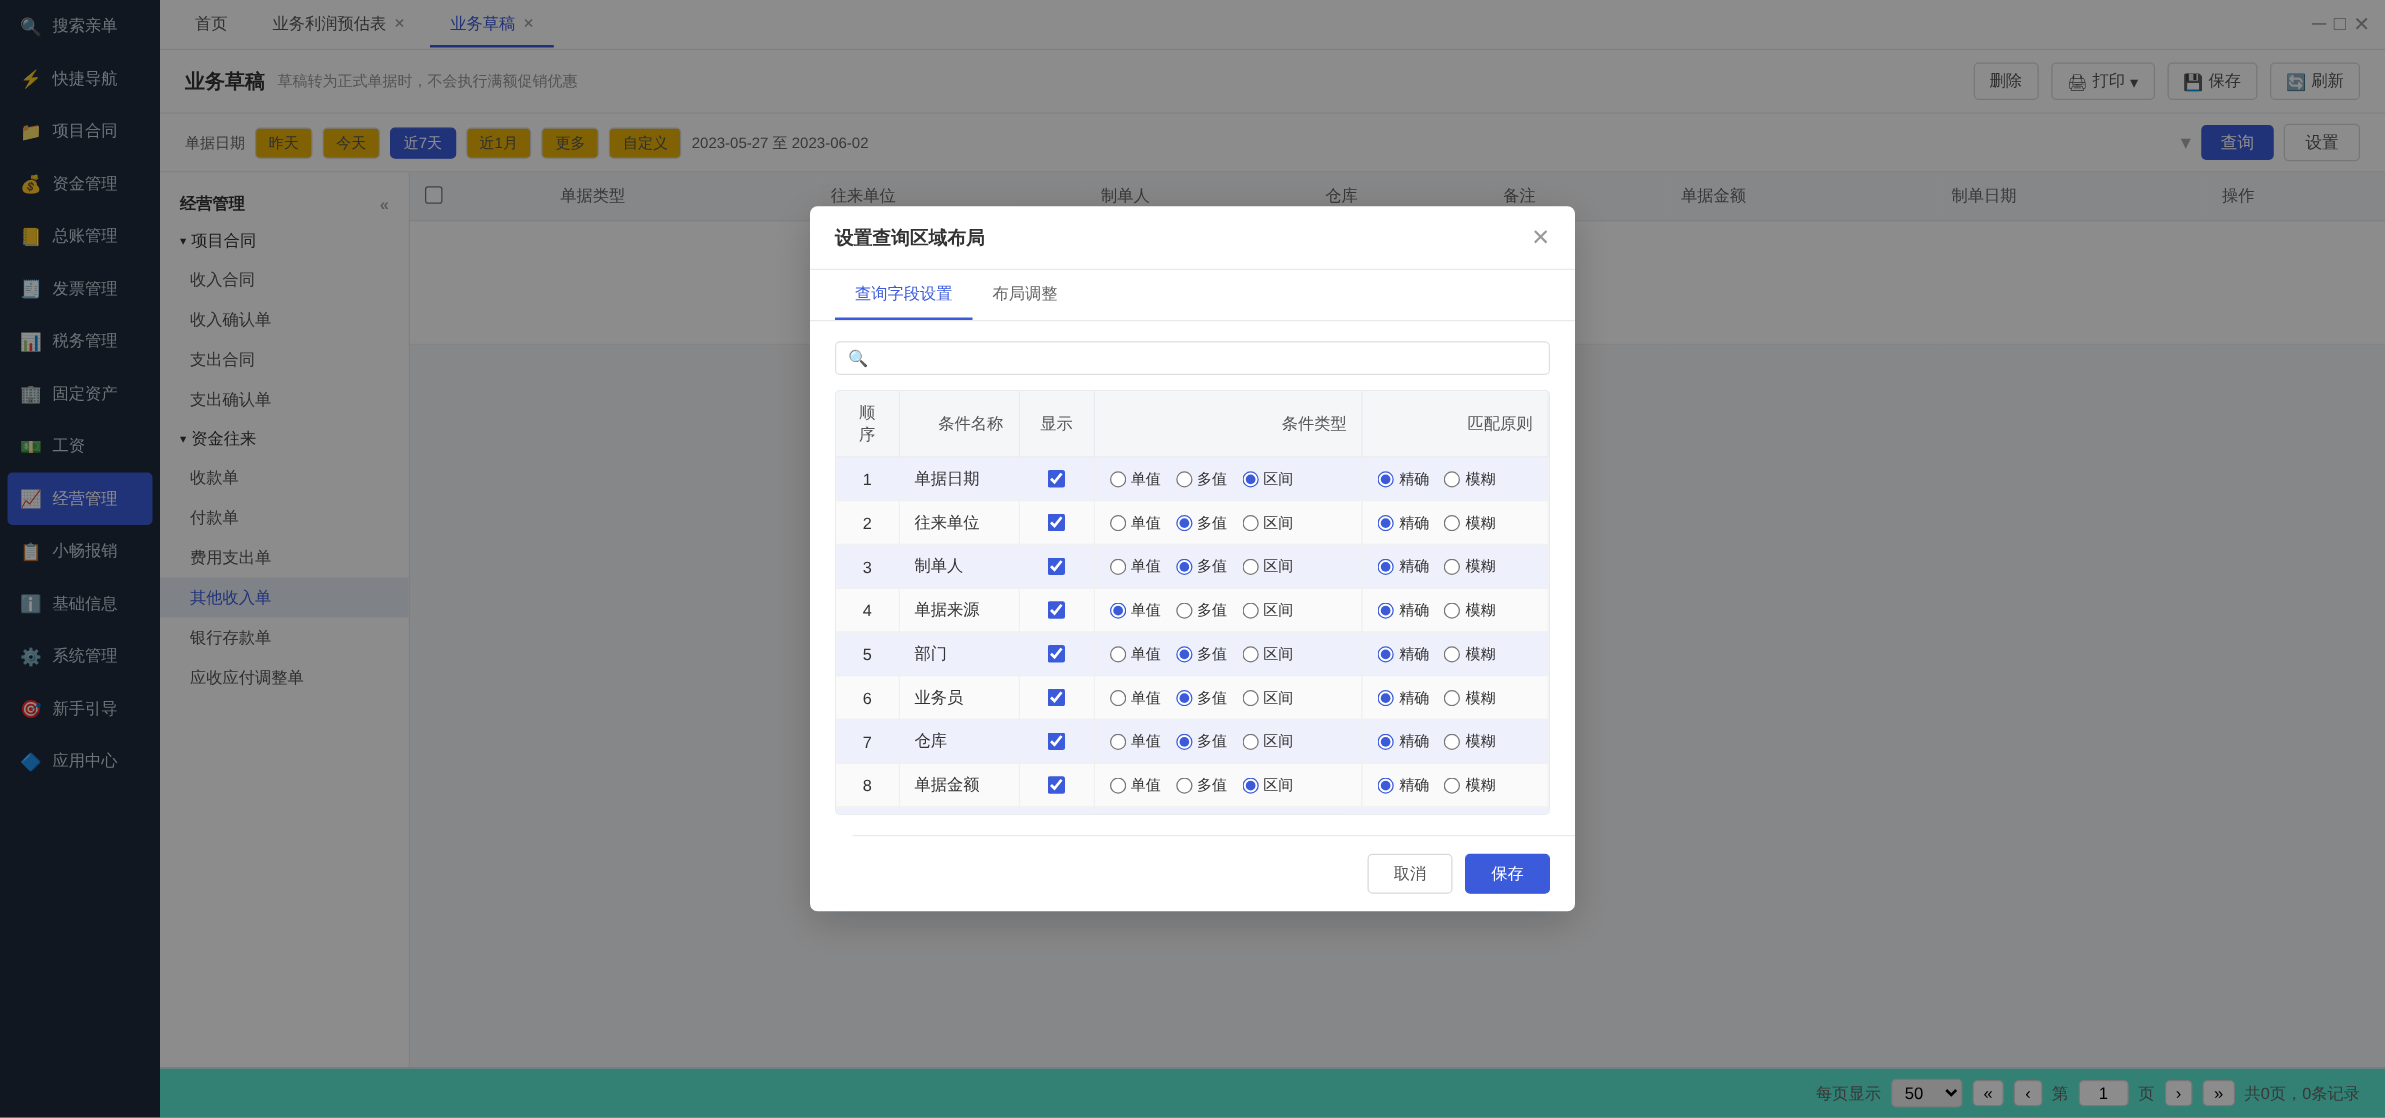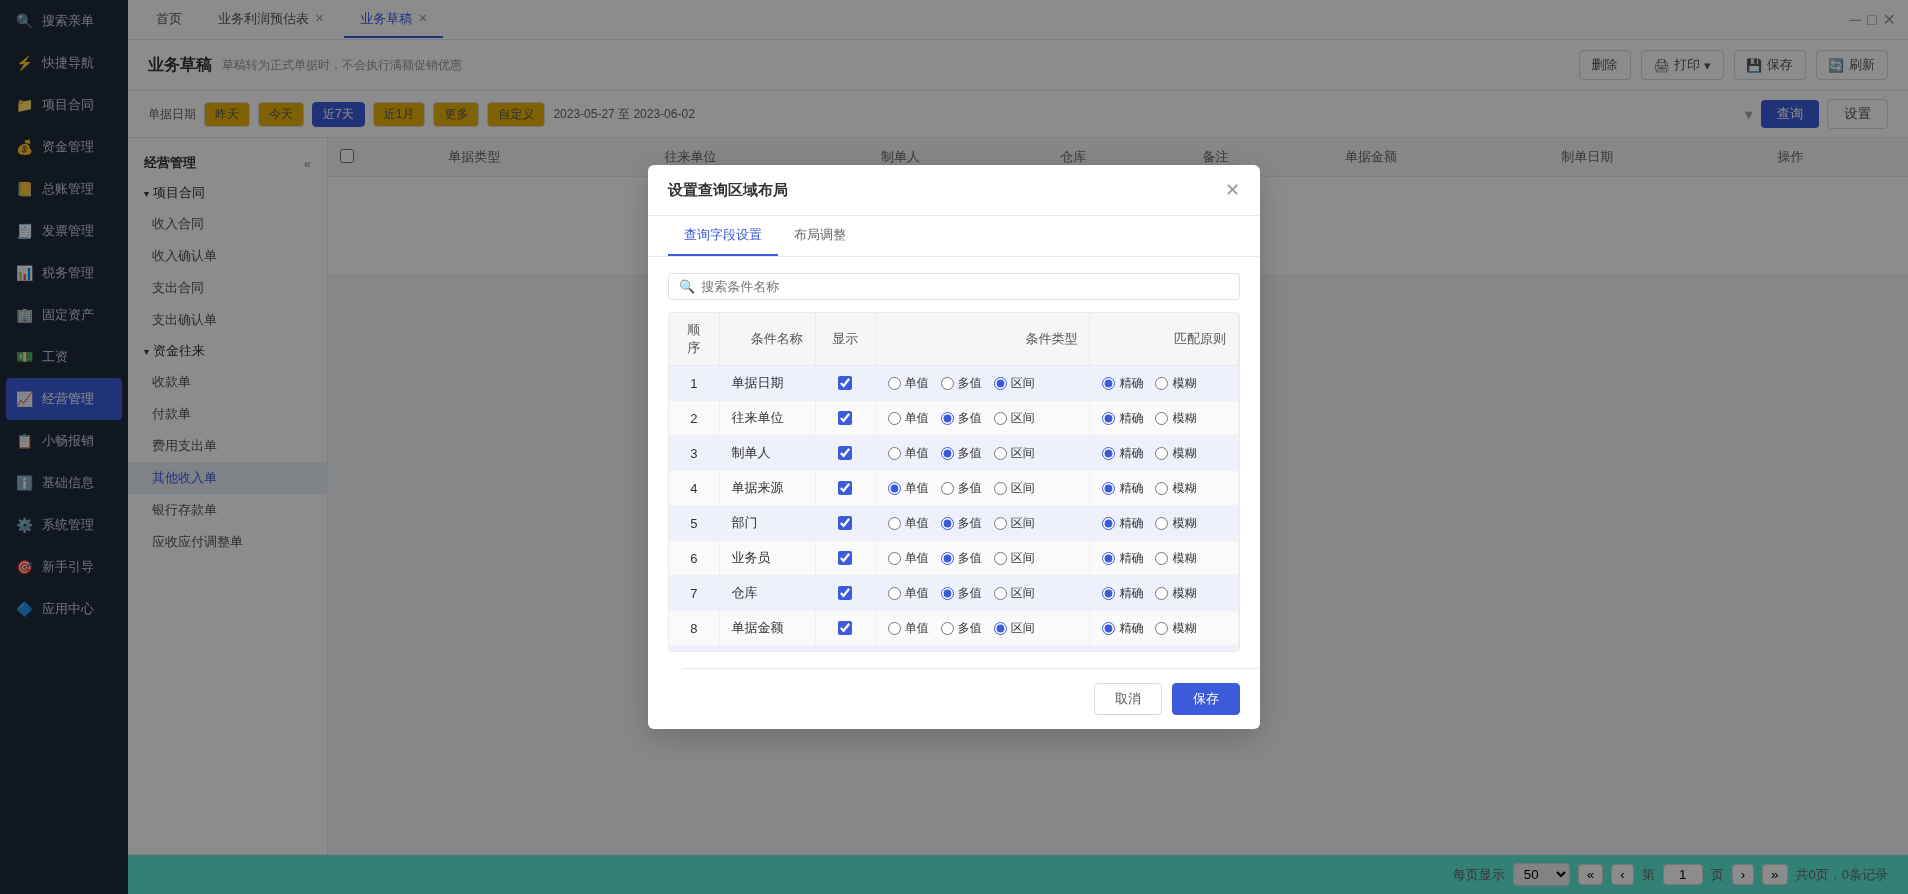--- a/index.html
+++ b/index.html
@@ -304,21 +304,20 @@
       <div class="modal-tab active">
         <span>查询字段设置</span>
       </div>
       <div class="modal-tab">
         <span>布局调整</span>
       </div>
     </div>
     <div class="modal-body">
       <div class="modal-search">
         <span class="modal-search-icon">🔍</span>
-        <input type="text" placeholder="搜索条件名称" style="">
       </div>
       <div class="settings-scroll">
         <table class="settings-table">
           <thead>
             <tr>
               <th class="order-col">顺序</th>
               <th>条件名称</th>
               <th class="display-col">显示</th>
               <th>条件类型</th>
               <th>匹配原则</th>

